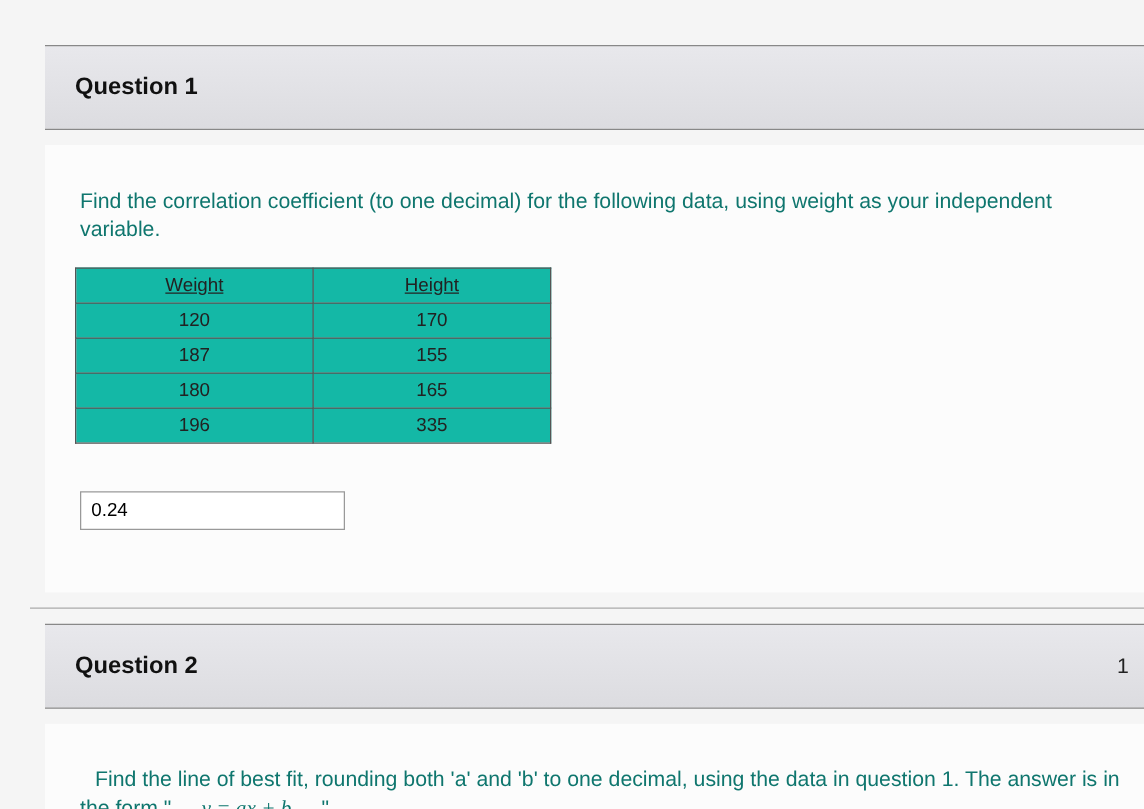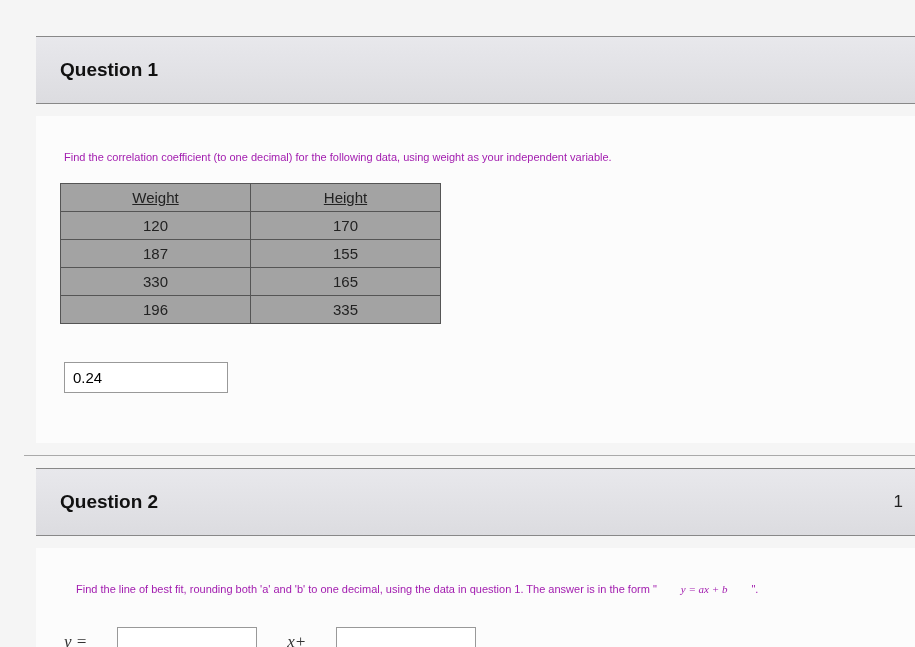--- a/index.html
+++ b/index.html
@@ -27,55 +27,55 @@
     }
     .points {
       font-size: 17px;
       color: #222;
     }
     .question-body {
       padding: 22px 16px 26px 16px;
       background: #fcfcfc;
     }
     .prompt {
-      font-size: 11px;
-      color: #a21caf;
+      font-size: 17px;
+      color: #0f766e;
       margin-bottom: 18px;
       line-height: 1.35;
     }
     table.data-table {
       border-collapse: collapse;
       margin-left: 8px;
       margin-bottom: 26px;
     }
     table.data-table td, table.data-table th {
       border: 1px solid #555;
       padding: 5px 0;
       text-align: center;
       font-size: 15px;
       width: 190px;
-      background: #a3a3a3;
+      background: #14b8a6;
     }
     table.data-table th {
       font-weight: normal;
       text-decoration: underline;
       font-size: 15px;
     }
     .answer-row {
       display: flex;
       align-items: center;
       gap: 6px;
       margin-left: 0;
     }
     input.answer-input {
       border: 1px solid #999;
       background: #fff;
       font-size: 15px;
       padding: 6px 8px;
-      width: 164px;
+      width: 212px;
       font-family: inherit;
     }
     input.answer-input.short {
       width: 140px;
     }
     .eq-label {
       font-style: italic;
       font-family: 'Times New Roman', serif;
       font-size: 17px;
       color: #333;
@@ -106,21 +106,21 @@
     </tr>
     <tr>
           <td>120</td>
           <td>170</td>
         </tr>
     <tr>
           <td>187</td>
           <td>155</td>
         </tr>
     <tr>
-          <td>330</td>
+          <td>180</td>
           <td>165</td>
         </tr>
     <tr>
           <td>196</td>
           <td>335</td>
         </tr>
   </tbody>
     </table>
 
   <div class="answer-row">

